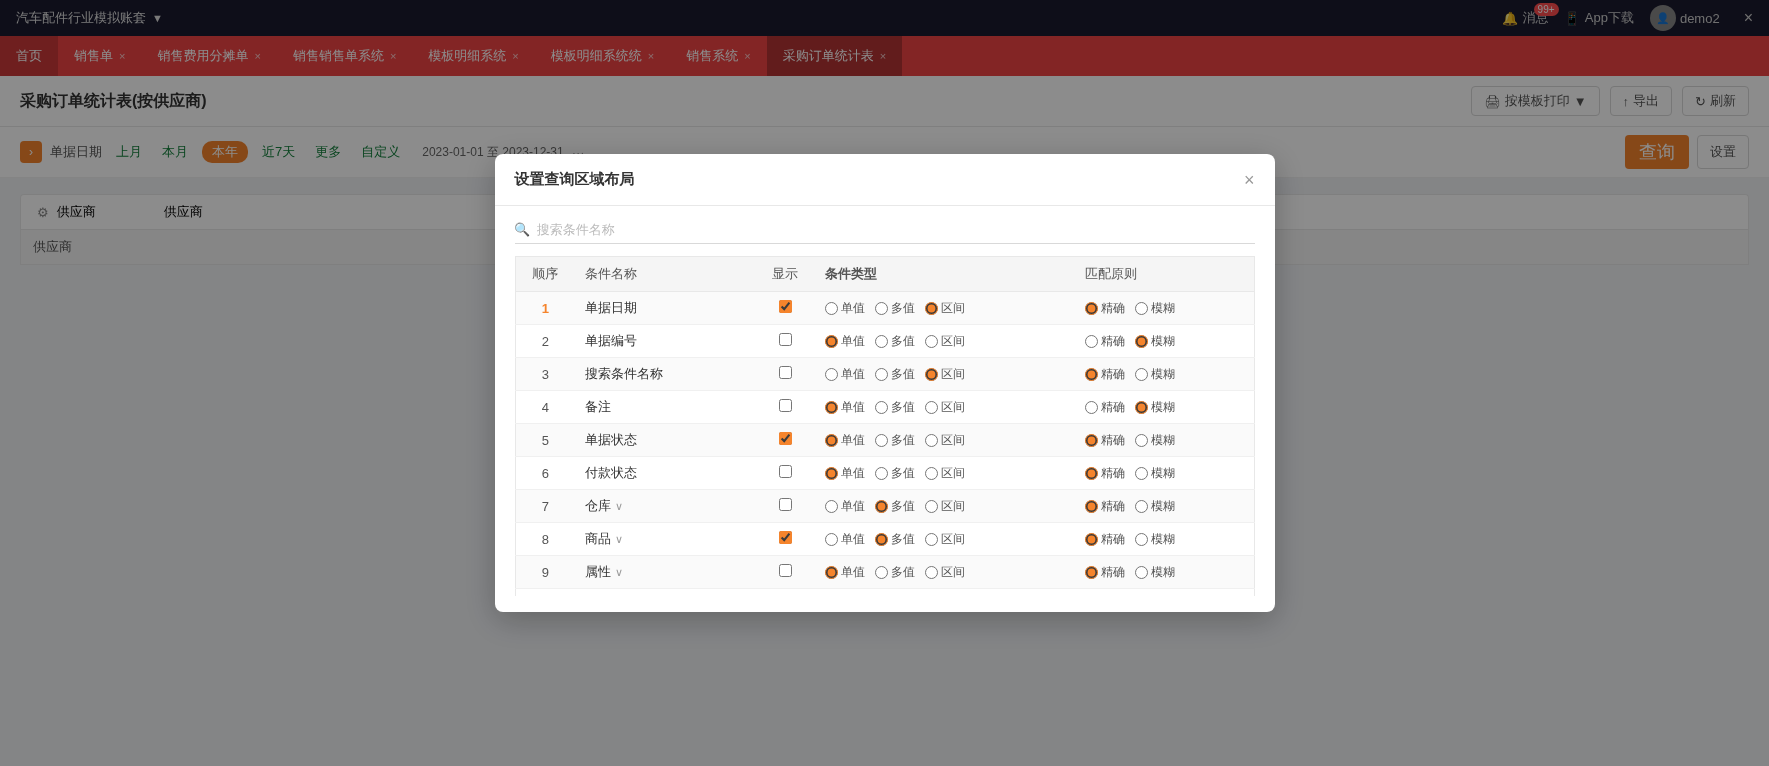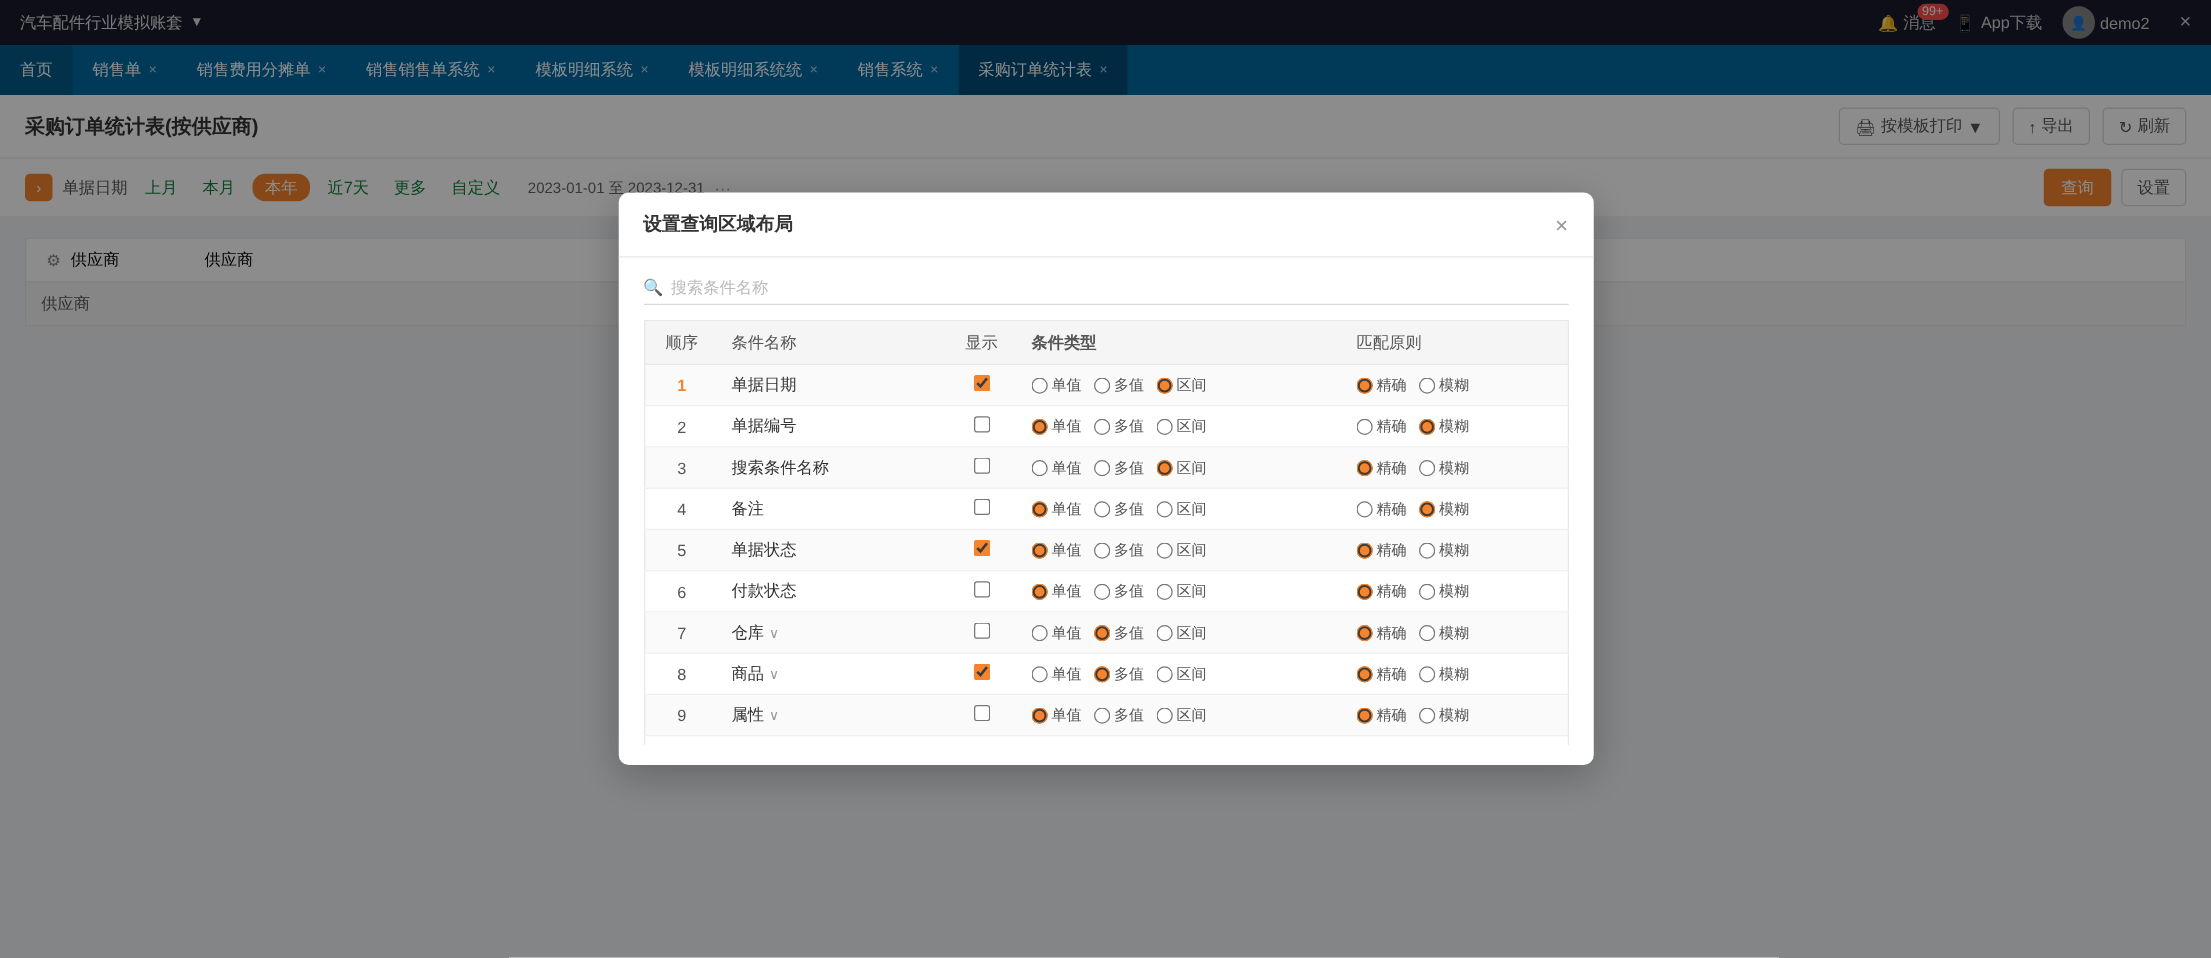--- a/index.html
+++ b/index.html
@@ -17,21 +17,21 @@
     }
     .topbar-left { font-size: 13px; color: #ddd; display: flex; align-items: center; gap: 6px; }
     .topbar-right { display: flex; align-items: center; gap: 16px; font-size: 13px; }
     .topbar-right .badge-btn { position: relative; cursor: pointer; color: #ccc; display: flex; align-items: center; gap: 4px; }
     .badge { background: #ff4d4f; color: white; font-size: 10px; border-radius: 10px; padding: 1px 4px; position: absolute; top: -6px; right: -10px; }
     .avatar { width: 26px; height: 26px; border-radius: 50%; background: #888; display: flex; align-items: center; justify-content: center; color: white; font-size: 11px; }
     .close-topbar { cursor: pointer; color: #ccc; font-size: 16px; margin-left: 8px; }
 
     
     .nav-tabs {
-      background: #0369a1;
+      background: #ef4444;
       height: 40px;
       display: flex;
       align-items: center;
       padding: 0 0;
       gap: 0;
     }
     .nav-tab {
       padding: 0 16px;
       height: 40px;
       display: flex;
@@ -51,21 +51,21 @@
       background: white;
       padding: 10px 20px;
       border-bottom: 1px solid #e8e8e8;
       display: flex;
       align-items: center;
       justify-content: space-between;
     }
     .page-title { font-size: 16px; font-weight: bold; color: #333; }
     .header-actions { display: flex; align-items: center; gap: 10px; }
     .btn-outline { border: 1px solid #d9d9d9; background: white; color: #555; padding: 5px 12px; border-radius: 4px; cursor: pointer; font-size: 13px; display: flex; align-items: center; gap: 4px; }
-    .btn-primary { background: #f5842c; color: white; border: none; padding: 5px 14px; border-radius: 4px; cursor: pointer; font-size: 13px; }
+    .btn-primary { background: #f5842c; color: white; border: none; padding: 5px 14px; border-radius: 4px; cursor: pointer; font-size: 18px; }
 
     
     .filter-bar {
       background: white;
       padding: 8px 20px;
       display: flex;
       align-items: center;
       gap: 8px;
       border-bottom: 1px solid #f0f0f0;
       flex-wrap: wrap;

